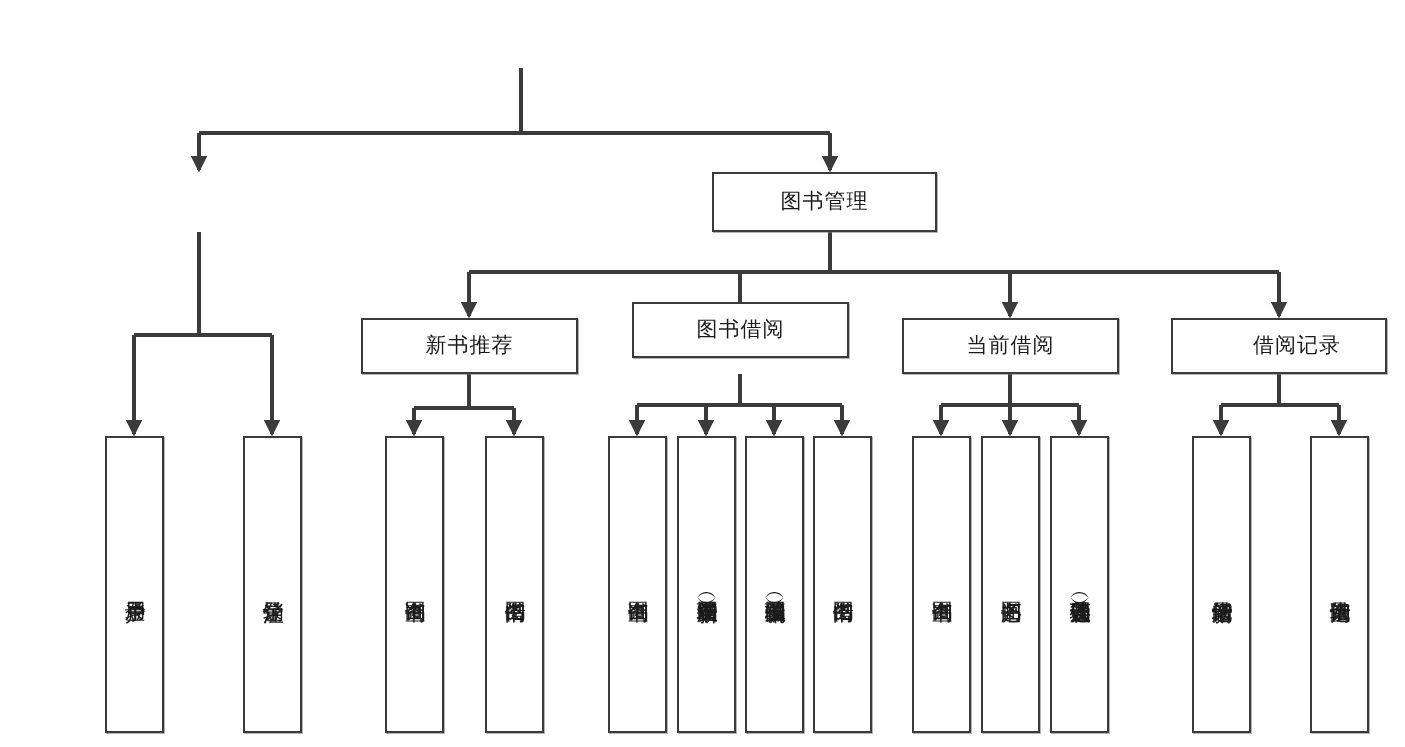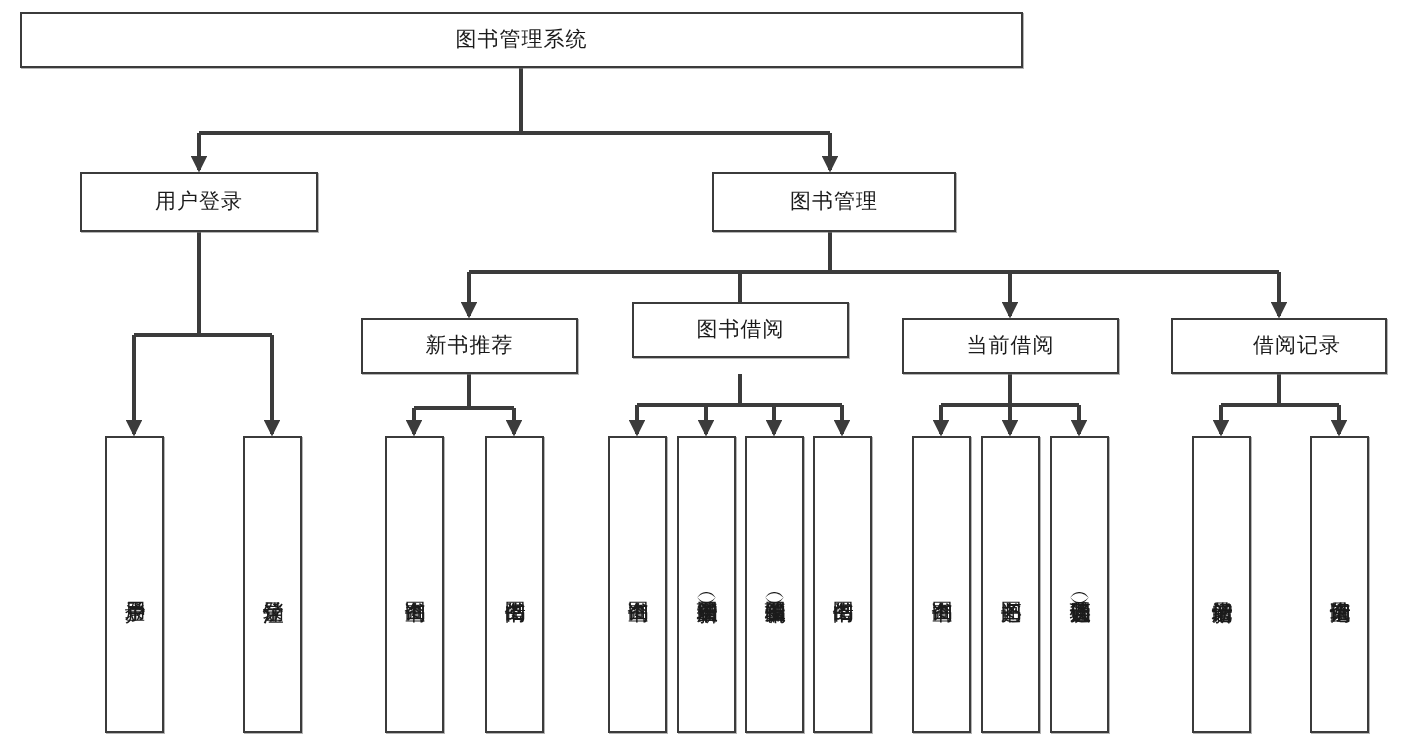--- a/index.html
+++ b/index.html
@@ -115,28 +115,22 @@
       <path d="M 1010 405 L 1010 434" marker-end="url(#arrow)"></path>
       <path d="M 1079 405 L 1079 434" marker-end="url(#arrow)"></path>
 
       <path d="M 1279 374 L 1279 405"></path>
       <path d="M 1221 405 L 1339 405"></path>
       <path d="M 1221 405 L 1221 434" marker-end="url(#arrow)"></path>
       <path d="M 1339 405 L 1339 434" marker-end="url(#arrow)"></path>
     </g>
   </svg>
 
-  <div class="node horizontal" style="left:20px; top:12px; width:1003px; height:56px;">
-    <span>图书管理系统</span>
-  </div>
 
-  <div class="node horizontal" style="left:80px; top:172px; width:238px; height:60px;">
-    <span>用户登录</span>
-  </div>
-  <div class="node horizontal" style="left:712px; top:172px; width:244px; height:60px;">
+  <div class="node horizontal" style="left:712px; top:172px; width:225px; height:60px;">
     <span>图书管理</span>
   </div>
 
   <div class="node horizontal" style="left:361px; top:318px; width:217px; height:56px;align-items:center;">
     <span>新书推荐</span>
   </div>
   <div class="node horizontal" style="left:632px; top:302px; width:217px; height:56px;">
     <span>图书借阅</span>
   </div>
   <div class="node horizontal" style="left:902px; top:318px; width:217px; height:56px;">

